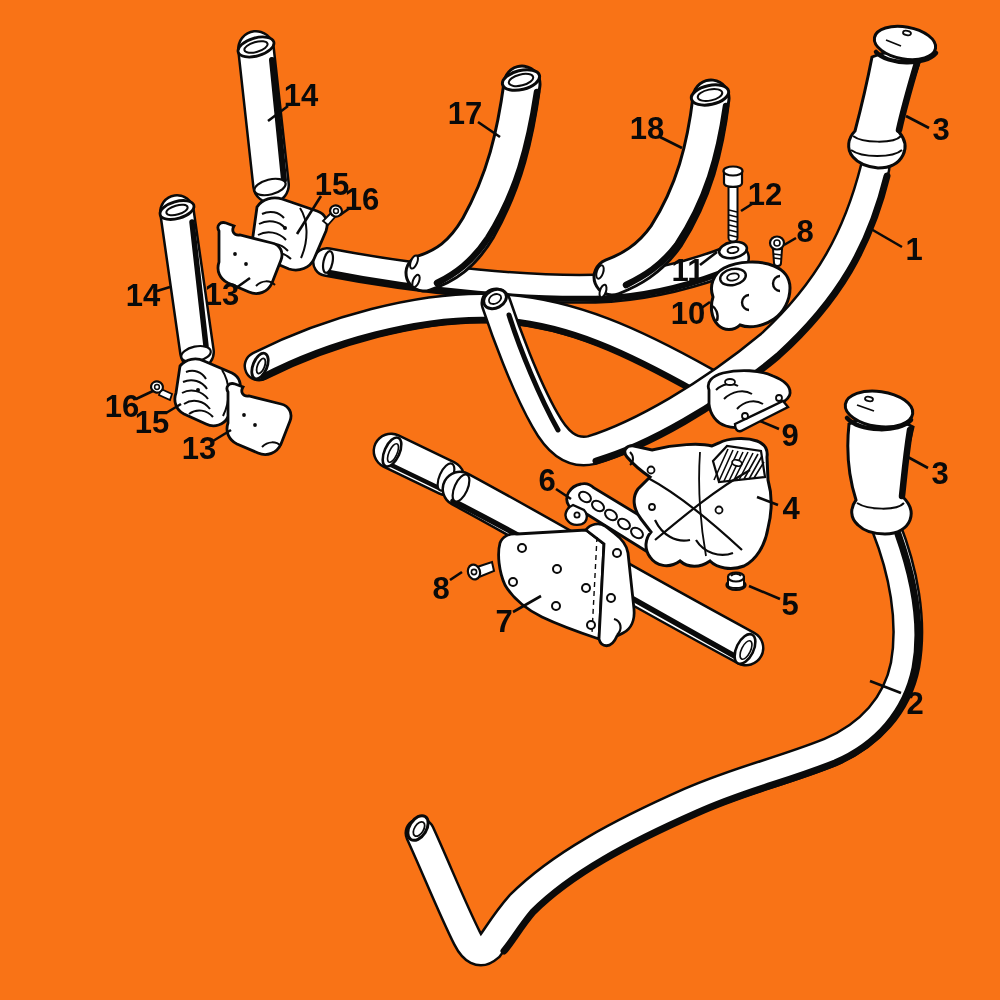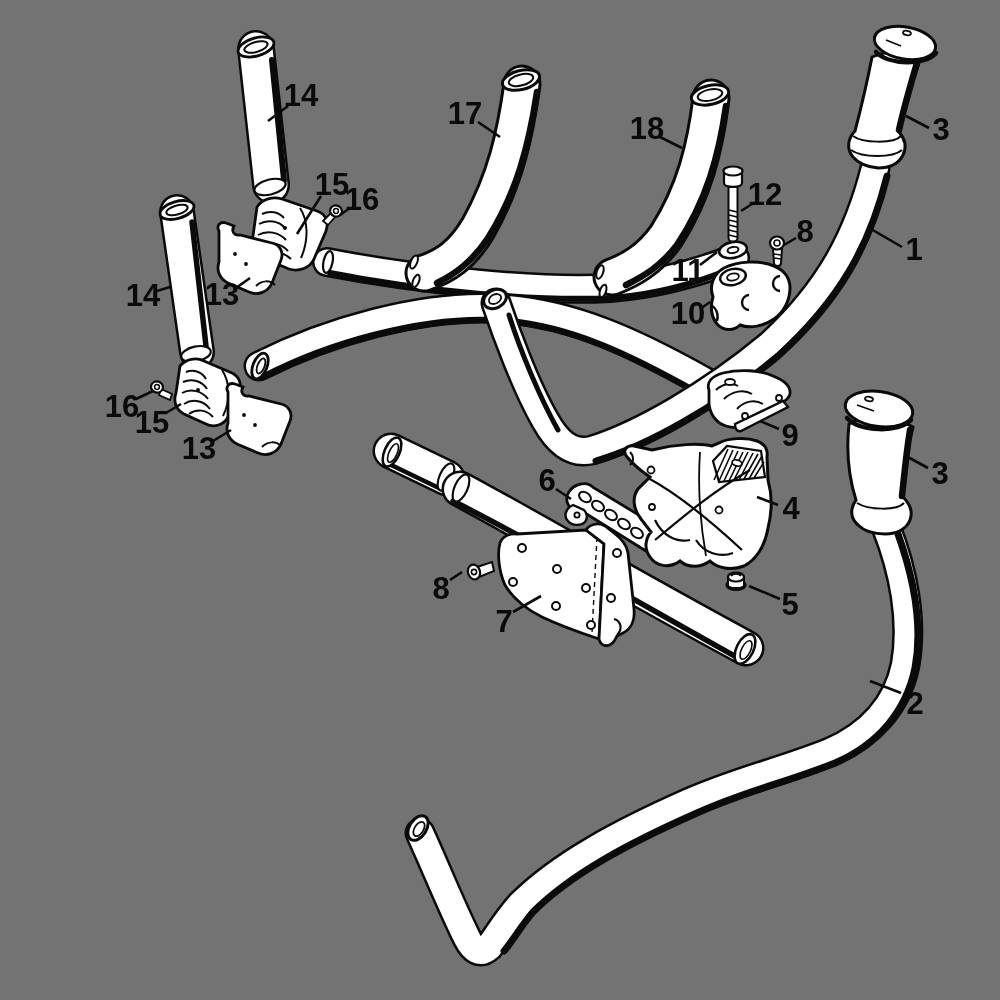--- a/index.html
+++ b/index.html
@@ -1,16 +1,16 @@
 <!DOCTYPE html>
 <html><head>
 <meta charset="utf-8">
 <style>
   html,body{margin:0;padding:0;background:#ffffff;}
-  #stage{position:relative;width:1000px;height:1000px;background:#737373;overflow:hidden;
+  #stage{position:relative;width:1000px;height:1000px;background:#f97316;overflow:hidden;
          font-family:"Liberation Sans", sans-serif;}
   svg{display:block;}
   .lbl{font-family:"Liberation Sans", sans-serif;font-weight:bold;font-size:31px;fill:#0a0a0a;}
 </style>
 </head>
 <body>
 
 <div id="stage">
 <svg width="1000" height="1000" viewBox="0 0 1000 1000">
 

